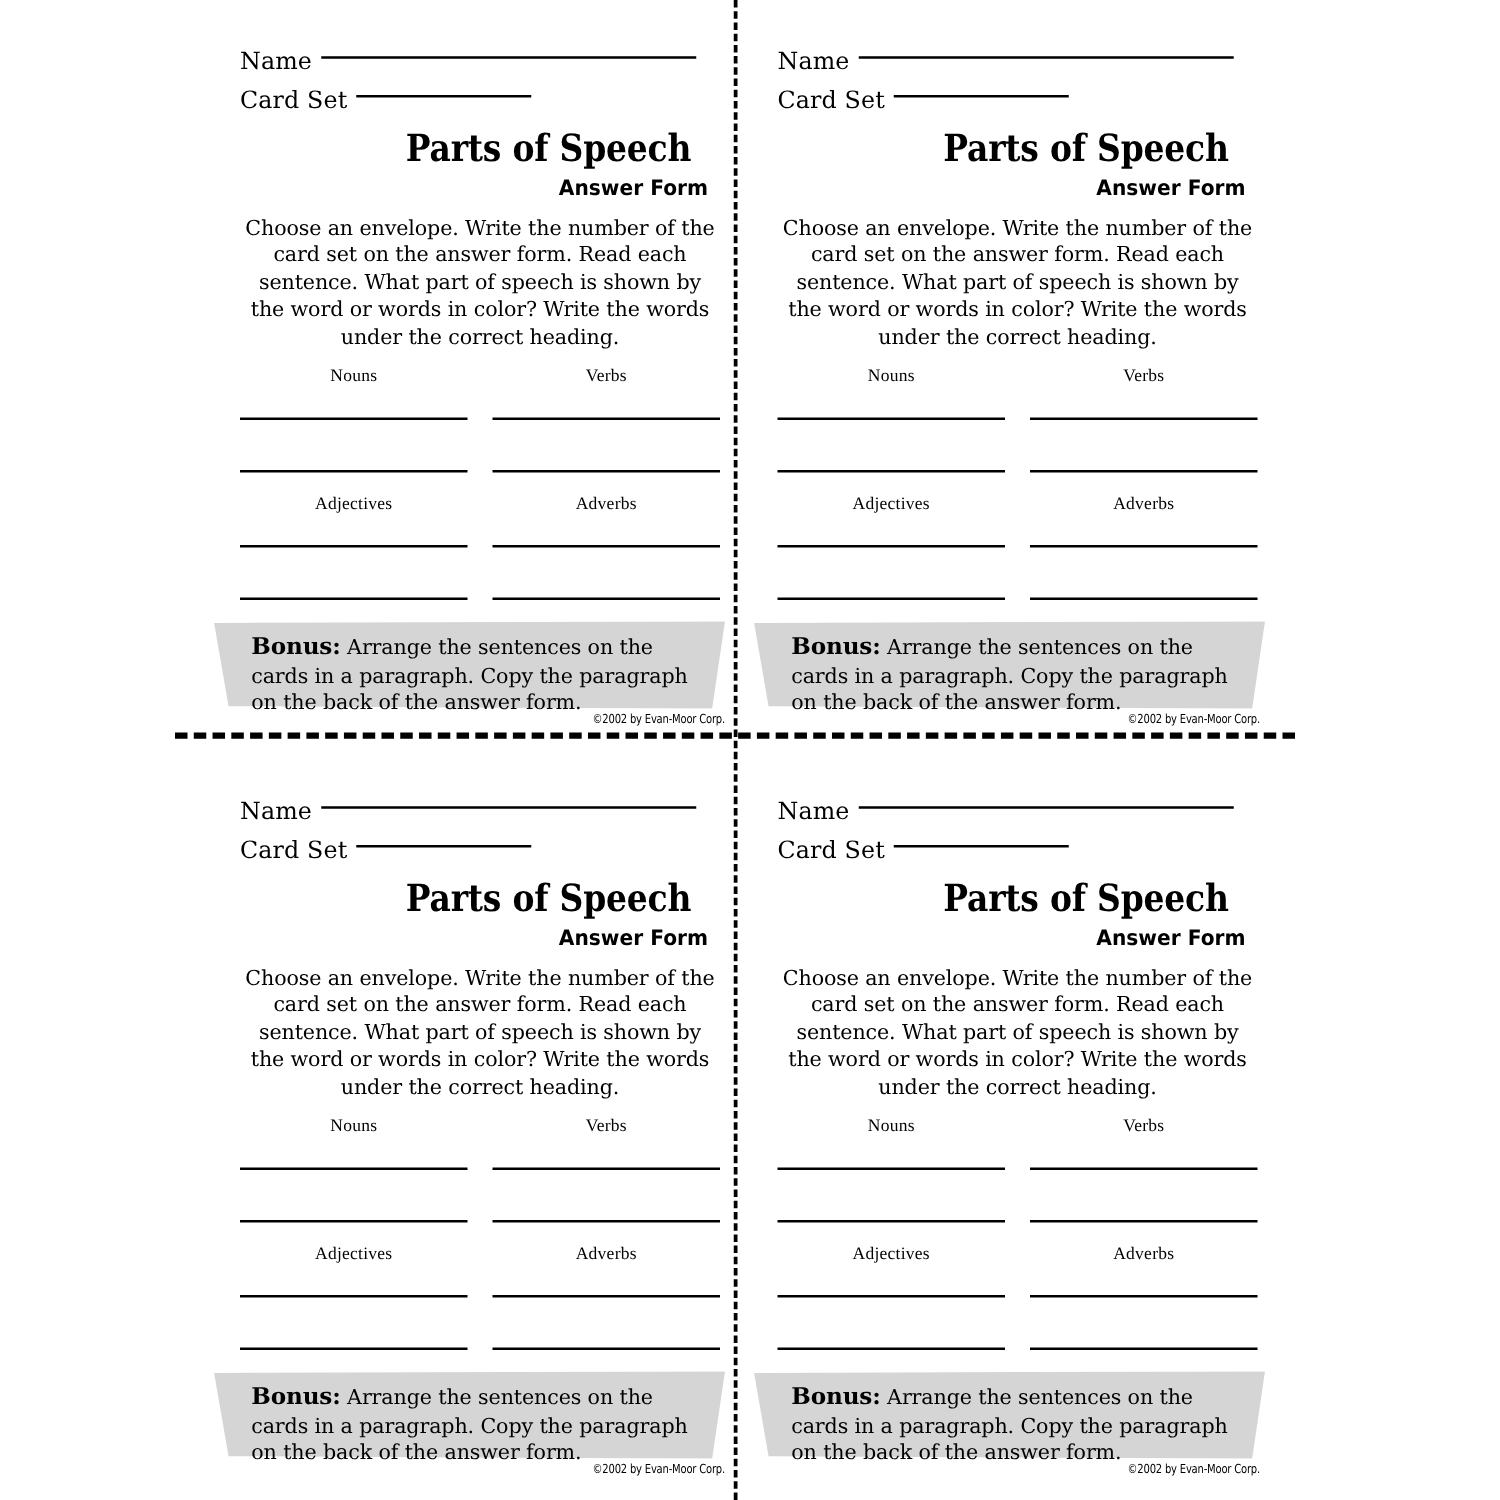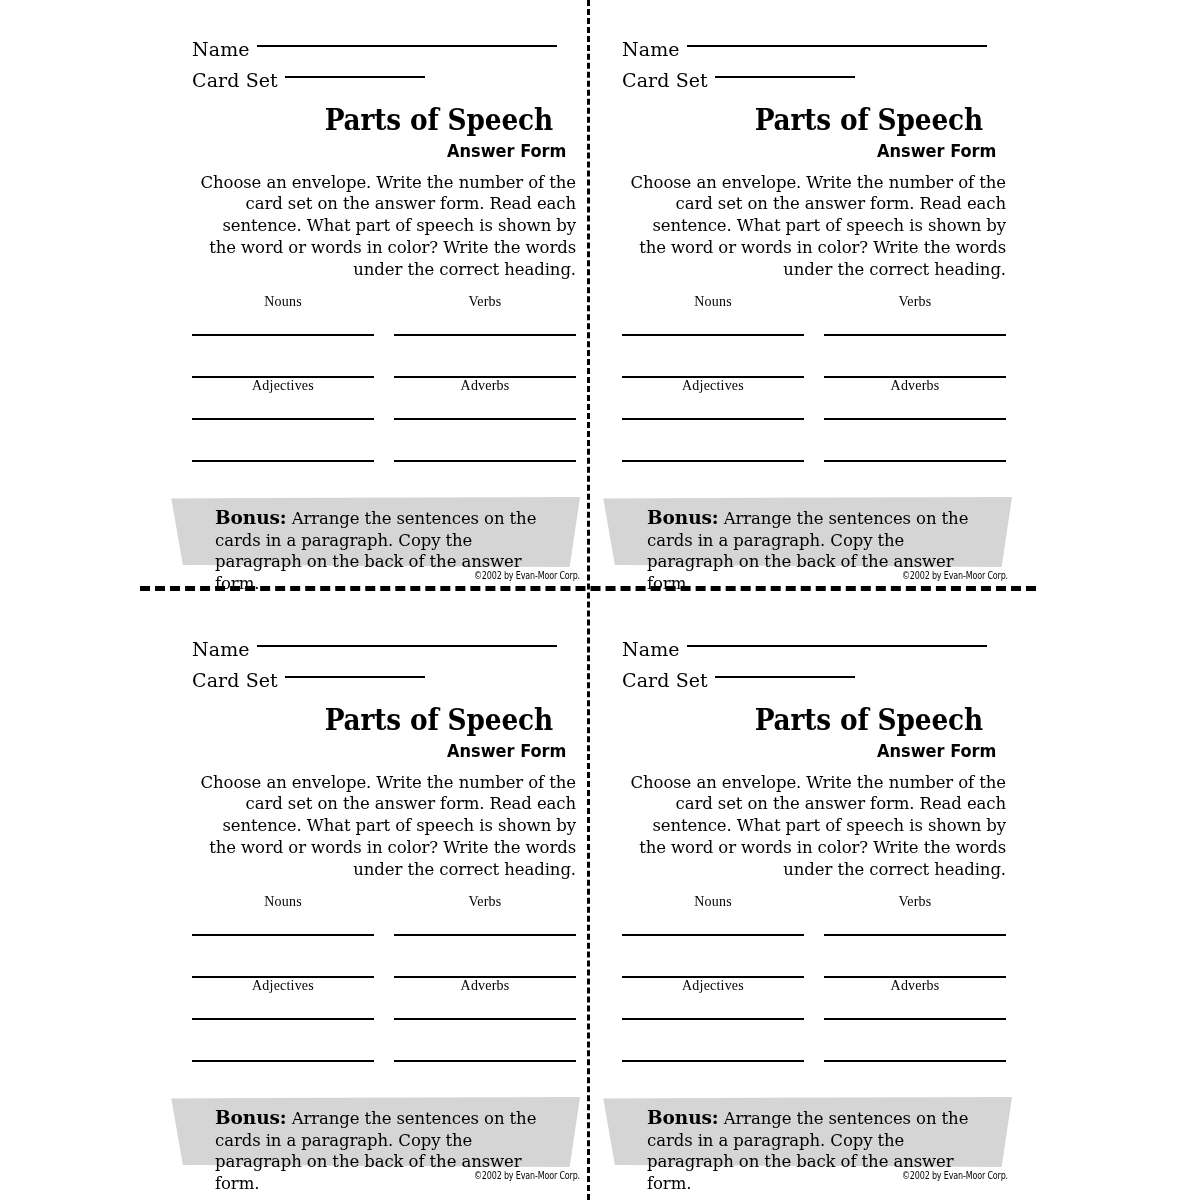--- a/index.html
+++ b/index.html
@@ -104,34 +104,35 @@
     margin-top: 5px;
     transform: scaleX(0.95);
     transform-origin: center;
   }
 
   
   .instructions {
     font-size: 16.5px;
     line-height: 1.33;
     margin-top: 11px;
-    text-align: right;
+    text-align: center;
     letter-spacing: -0.1px;
   }
 
   
   .answer-grid {
     margin-top: 13px;
     display: flex;
     gap: 20px;
   }
   .answer-col {
     flex: 1 1 0;
   }
   .answer-section + .answer-section {
+    margin-top: 18px;
   }
   .cat-heading {
     font-size: 14px;
     text-align: center;
     margin-bottom: 24px;
     letter-spacing: .2px;
     font-family: Liberation Serif, serif;
   }
   .answer-line {
     height: 0;
@@ -154,21 +155,21 @@
     left: 0px;
   }
   .bonus-shape {
     position: absolute;
     inset: 0;
     background: #d5d5d5;
     clip-path: polygon(0.8% 2%, 100% 0%, 97.5% 100%, 3.6% 97%);
   }
   .bonus-text {
     position: absolute;
-    left: 47px;
+    left: 33px;
     top: 9px;
     right: 20px;
     font-size: 16.5px;
     line-height: 1.3;
     letter-spacing: -0.1px;
   }
   .bonus-label {
     font-weight: bold;
     font-size: 18.5px;
   }

